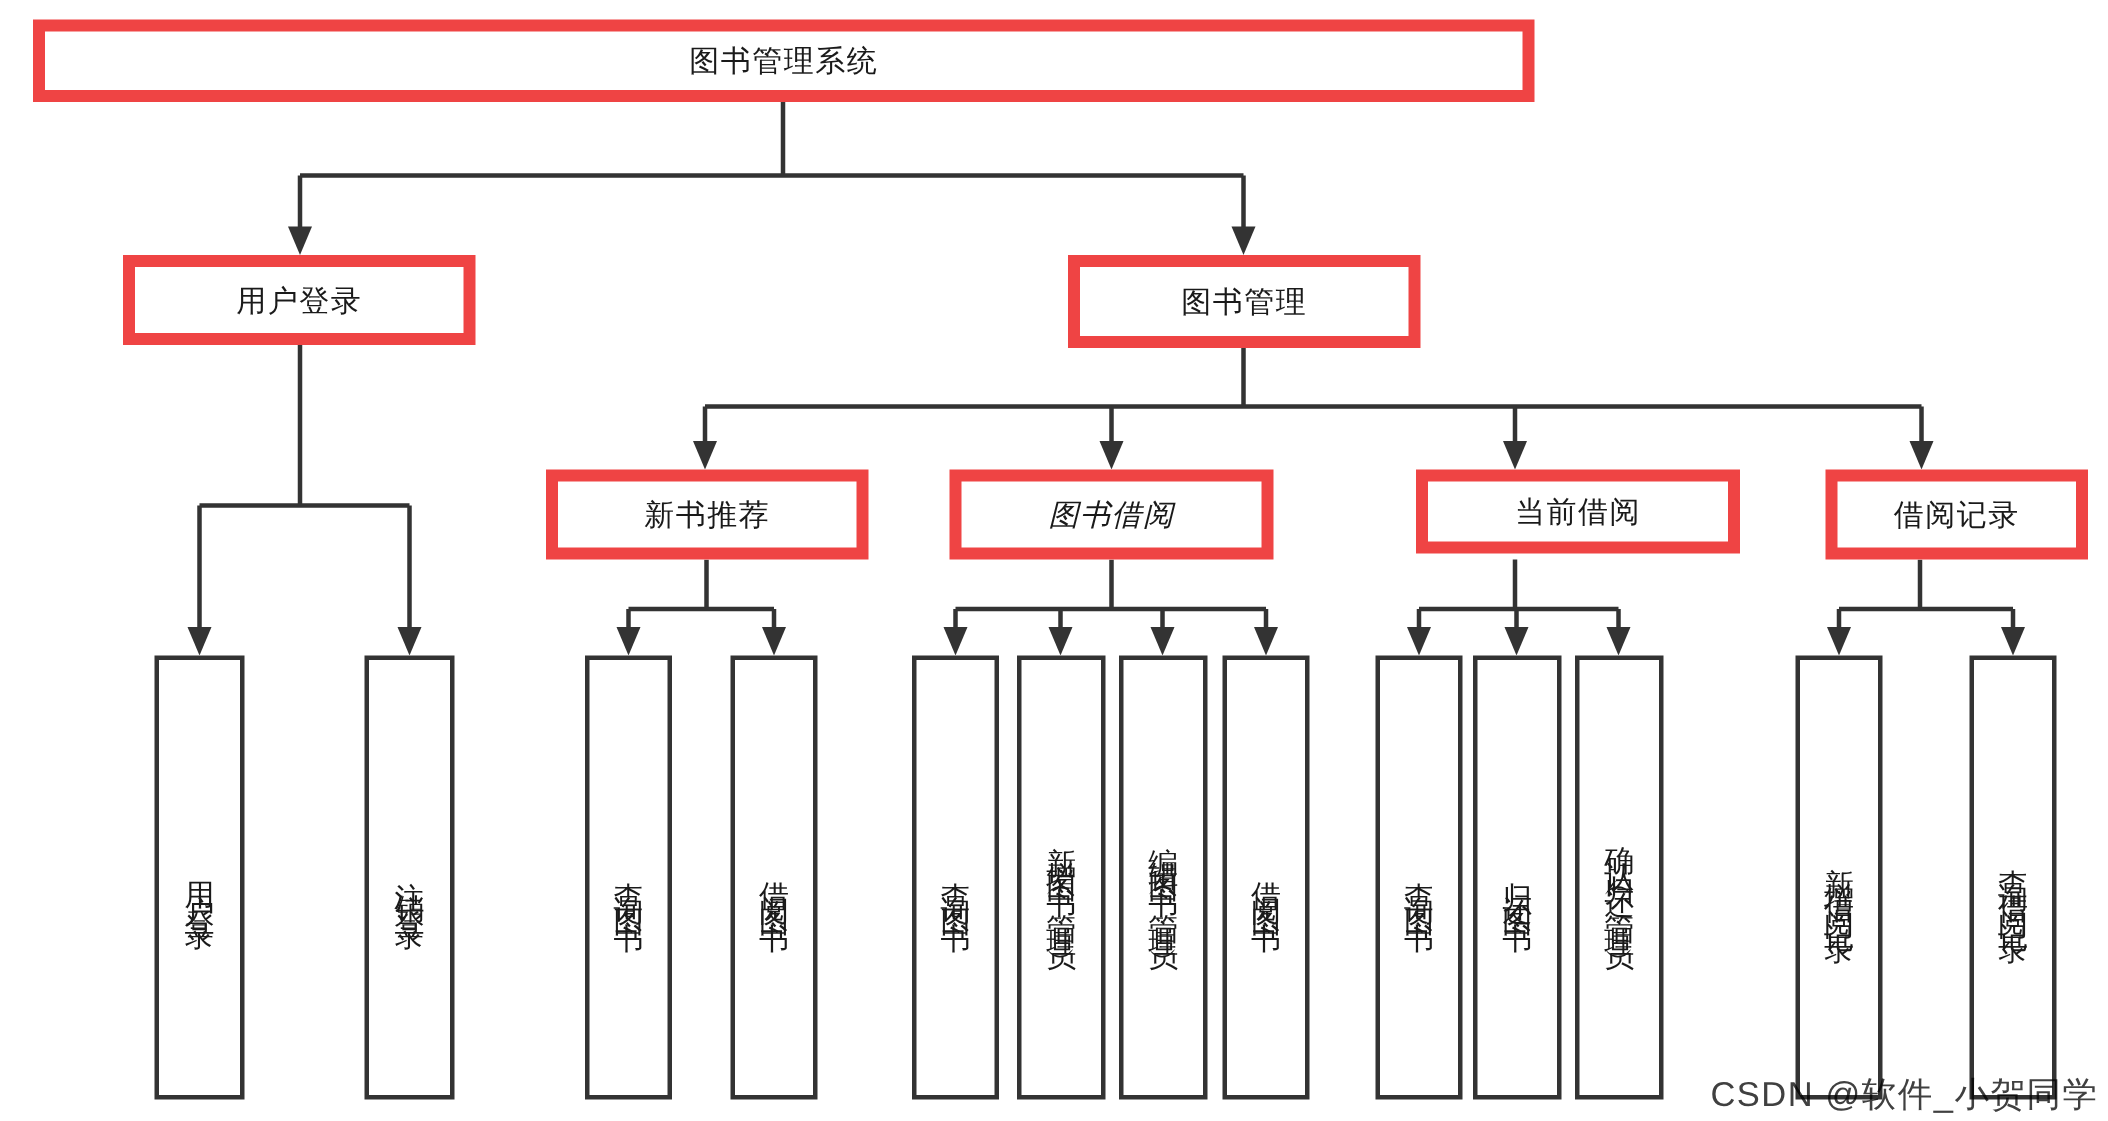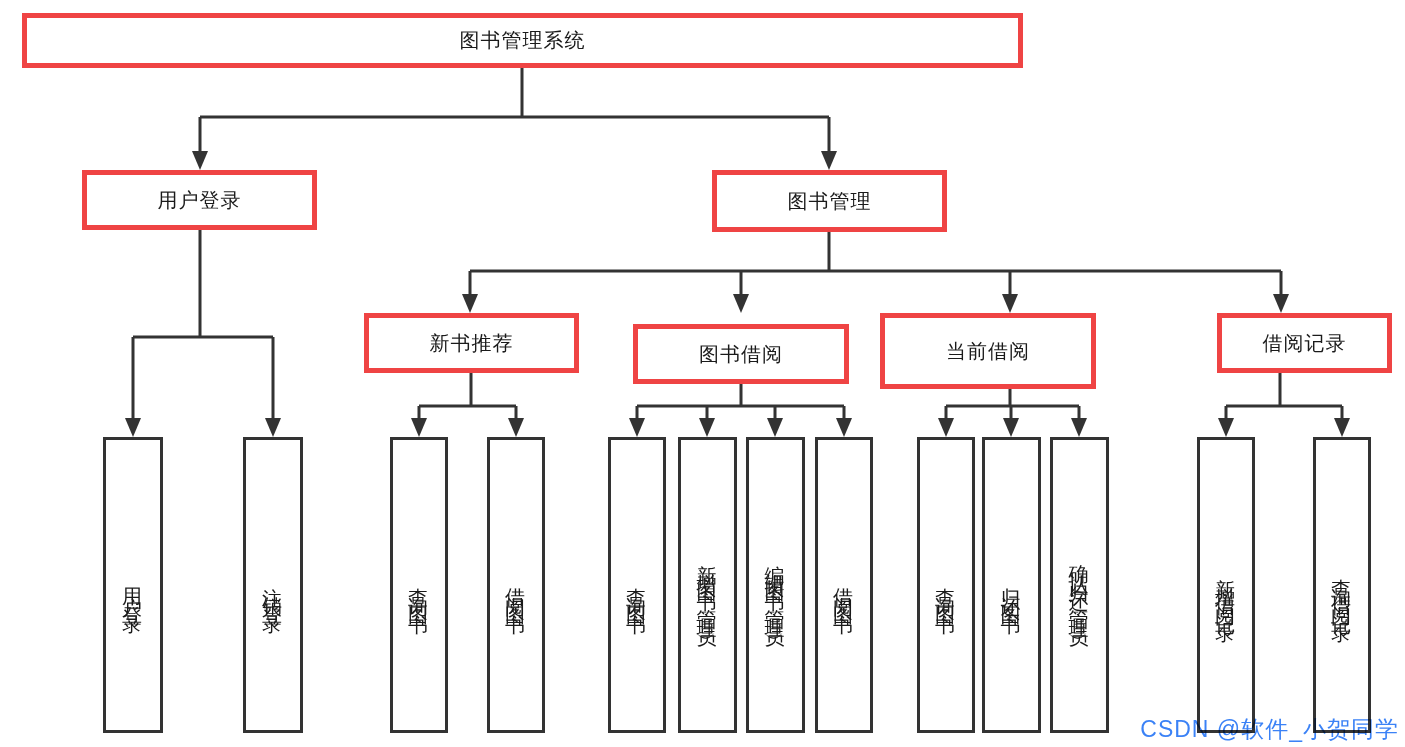--- a/index.html
+++ b/index.html
@@ -10,21 +10,21 @@
   }
   #stage {
     position: relative;
     width: 1405px;
     height: 747px;
     background: #ffffff;
     overflow: hidden;
   }
   .hbox {
     position: absolute;
-    border: 5px solid #ef4444;
+    border: 8px solid #ef4444;
     background: #ffffff;
     display: flex;
     align-items: center;
     justify-content: center;
     font-size: 20px;
     color: #1a1a1a;
     letter-spacing: 1px;
     box-sizing: border-box;
     z-index: 2;
   }
@@ -122,24 +122,24 @@
   <div class="hbox" style="left:82px; top:170px; width:235px; height:60px;">
     <span class="node-label">用户登录</span>
   </div>
   <div class="hbox" style="left:712px; top:170px; width:235px; height:62px;font-family:Liberation Serif, serif;">
     <span class="node-label">图书管理</span>
   </div>
 
   <div class="hbox" style="left:364px; top:313px; width:215px; height:60px;text-align:right;">
     <span class="node-label">新书推荐</span>
   </div>
-  <div class="hbox" style="left:633px; top:324px; width:216px; height:60px;">
+  <div class="hbox" style="left:633px; top:313px; width:216px; height:60px;font-style:italic;">
     <span class="node-label">图书借阅</span>
   </div>
-  <div class="hbox" style="left:880px; top:313px; width:216px; height:76px;">
+  <div class="hbox" style="left:944px; top:313px; width:216px; height:56px;">
     <span class="node-label">当前借阅</span>
   </div>
   <div class="hbox" style="left:1173px; top:313px; width:175px; height:60px;margin-left:44px;">
     <span class="node-label">借阅记录</span>
   </div>
 
   <div class="vbox" style="left:103px; width:60px;">
     <span class="node-label">用户登录</span>
   </div>
   <div class="vbox" style="left:243px; width:60px;">
@@ -176,15 +176,15 @@
     <span class="node-label">确认归还（管理员）</span>
   </div>
 
   <div class="vbox" style="left:1197px; width:58px;">
     <span class="node-label">新增借阅记录</span>
   </div>
   <div class="vbox" style="left:1313px; width:58px;">
     <span class="node-label">查询借阅记录</span>
   </div>
 
-  <div id="watermark" style="color: #3b82f6;">CSDN @软件_小贺同学</div>
+  <div id="watermark" style="color: #404040;">CSDN @软件_小贺同学</div>
 
 </div>
 
 </body></html>

